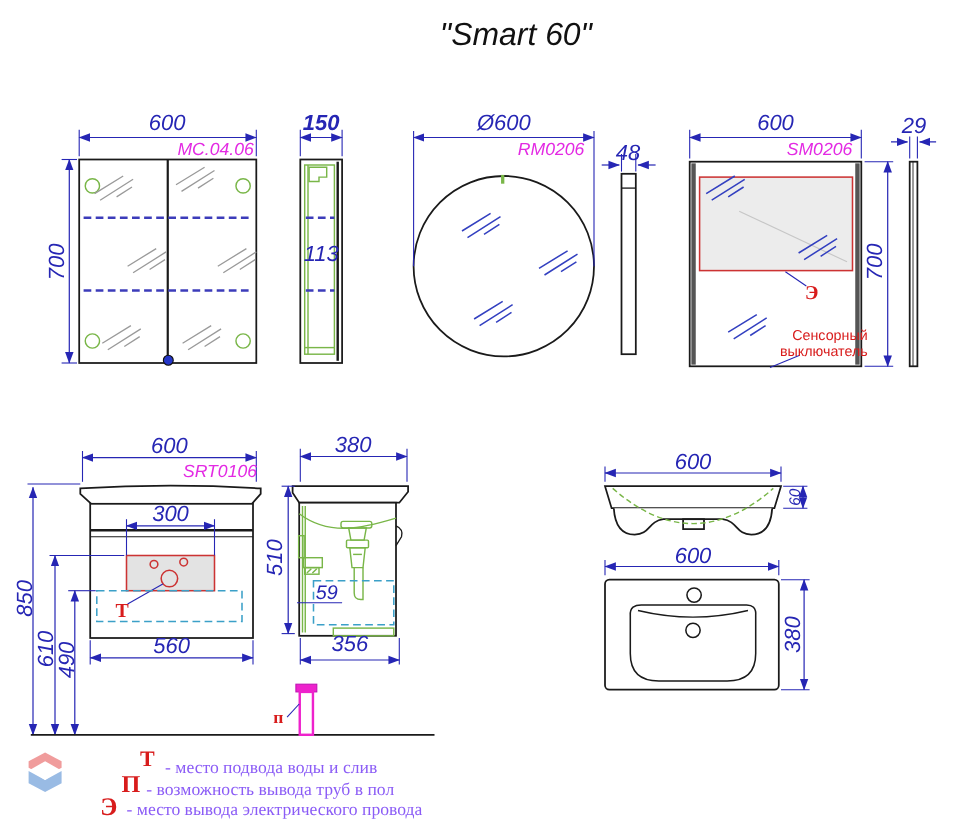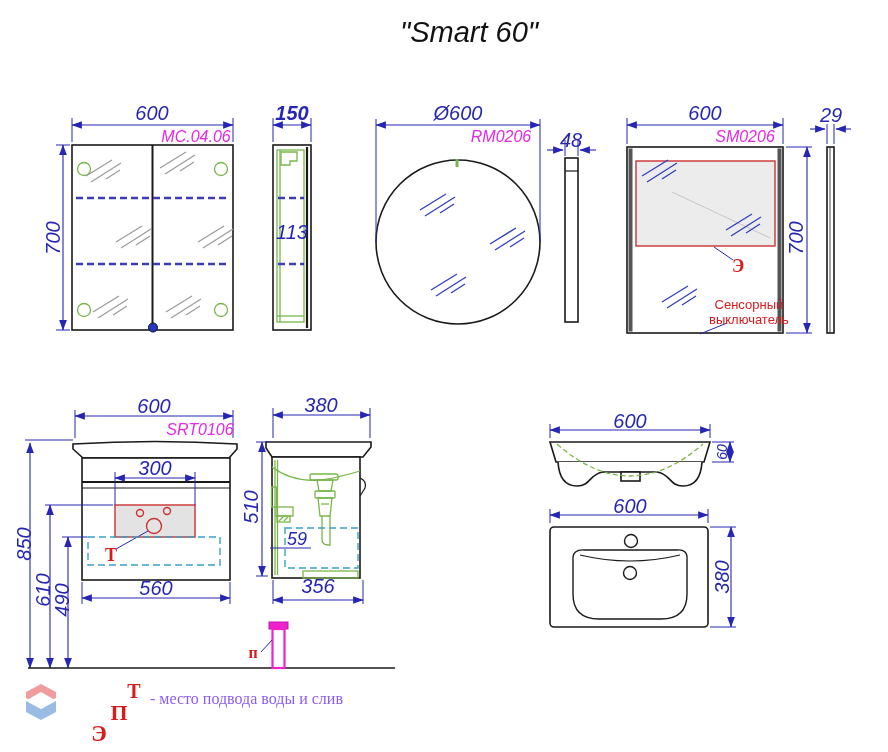--- a/index.html
+++ b/index.html
@@ -7,21 +7,21 @@
          font-family:"Liberation Sans",sans-serif;}
   #drawing{position:absolute;left:0;top:0;z-index:2;}
   .lbl{position:absolute;z-index:3;transform:translate(-50%,-50%);
        font:italic 20px "Liberation Sans",sans-serif;color:#2626b4;white-space:nowrap;}
   .lbl.rot{transform:translate(-50%,-50%) rotate(-90deg);}
   .lbl.model{font:italic 16px "Liberation Sans",sans-serif;color:#e32ae3;}
   .lbl.small{font:italic 14px "Liberation Sans",sans-serif;}
   .lbl.title{font:italic 29px "Liberation Sans",sans-serif;color:#111;}
   .lbl.redsym{font:bold 18px "Liberation Serif",serif;color:#d81c1c;}
   .lbl.rednote{font:13px "Liberation Sans",sans-serif;color:#d81c1c;
-       transform:none;text-align:center;white-space:pre-line;line-height:15px;}
+       transform:none;text-align:right;white-space:pre-line;line-height:15px;}
   .lbl.legend-sym{font:bold 20px "Liberation Serif",serif;color:#d81c1c;}
   .lbl.legend-text{font:16px "Liberation Serif",serif;color:#8b5cf6;
        transform:translateY(-50%);}
   .lbl.wm{font:bold 27px "Liberation Sans",sans-serif;color:#b5b5b5;z-index:1;
        transform:translateY(-50%);letter-spacing:0px;}
   svg .dim{stroke:#2626b4;stroke-width:1.1;fill:none;}
   svg .ext{stroke:#2626b4;stroke-width:1;fill:none;}
   svg .blk{stroke:#1a1a1a;stroke-width:1.6;fill:#fff;}
   svg .blkline{stroke:#1a1a1a;fill:none;}
   svg .grn{stroke:#79b648;stroke-width:1.3;fill:none;}
@@ -272,15 +272,17 @@
   <span class="lbl" style="left:318px;top:586px;">356</span>
 
   <span class="lbl" style="left:630px;top:421px;">600</span>
   <span class="lbl rot small" style="left:722px;top:452px;">60</span>
   <span class="lbl" style="left:630px;top:506px;">600</span>
   <span class="lbl rot" style="left:722px;top:577px;">380</span>
 
   <span class="lbl legend-sym" style="left:134px;top:691px;font-size:20px;">Т</span>
   <span class="lbl legend-text" style="left:150px;top:699px;">- место подвода воды и слив</span>
   <span class="lbl legend-sym" style="left:119px;top:713px;font-size:22px;">П</span>
+  <span class="lbl legend-text" style="left:133px;top:719px;">- возможность вывода труб в пол</span>
   <span class="lbl legend-sym" style="left:99px;top:734px;font-size:23px;">Э</span>
+  <span class="lbl legend-text" style="left:115px;top:737px;">- место вывода электрического провода</span>
 
 </div>
 
 </body></html>

